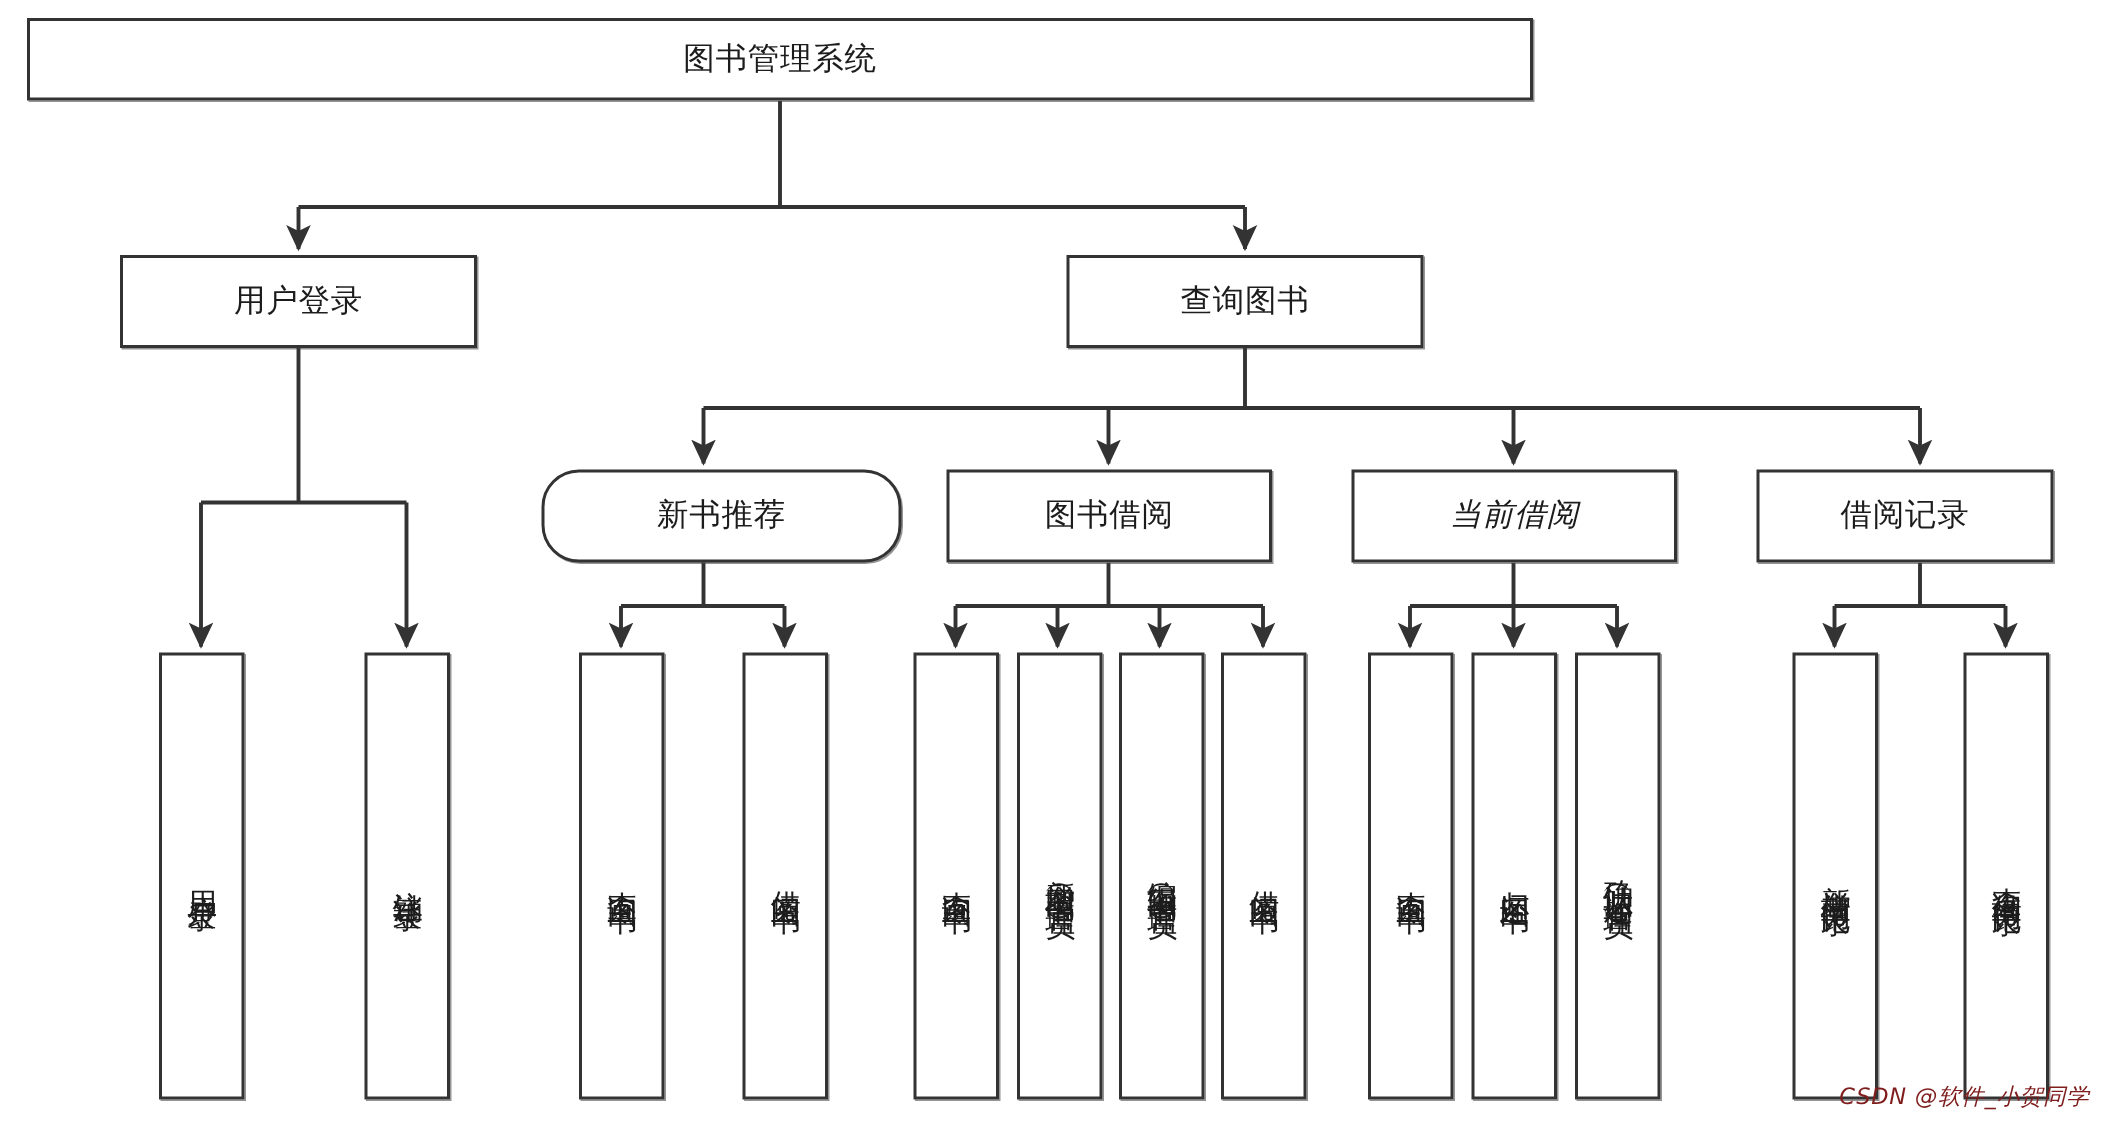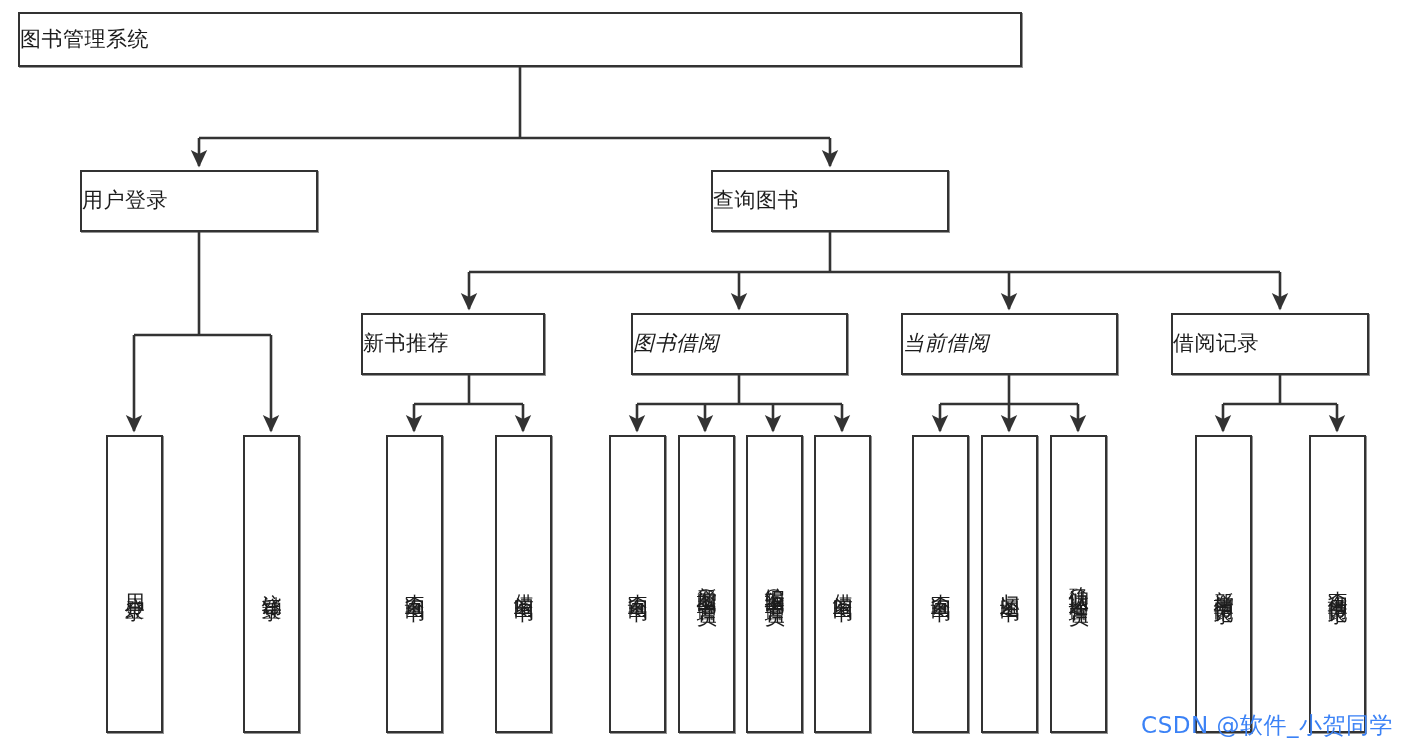--- a/index.html
+++ b/index.html
@@ -28,20 +28,21 @@
     pointer-events: none;
   }
   .node {
     position: absolute;
     box-sizing: border-box;
     background: #ffffff;
     border: 2px solid #333333;
     box-shadow: 1px 1px 0 0 rgba(60,60,60,0.55);
     display: flex;
     align-items: center;
+    justify-content: center;
     z-index: 3;
   }
   .node .label {
     font-size: 21px;
     line-height: 1.1;
     letter-spacing: 0.5px;
     color: #1c1c1c;
     white-space: nowrap;
   }
   .node.leaf {
@@ -54,25 +55,26 @@
     font-size: 20px;
     line-height: 1.28;
     letter-spacing: 3px;
     white-space: nowrap;
     max-height: 268px;
   }
   #watermark {
     position: absolute;
     right: 12px;
     bottom: 6px;
-    font-size: 23px;
-    color: #3b82f6;
+    font-size: 15px;
+    color: #7f1d1d;
     letter-spacing: 0.5px;
     z-index: 6;
     white-space: nowrap;
+    font-style: italic;
   }
 </style>
 </head>
 <body>
 
 <div id="canvas">
 
   <svg id="edges" viewBox="0 0 1405 747" width="1405" height="747" xmlns="http://www.w3.org/2000/svg">
     <defs>
       <marker id="arrow" viewBox="0 0 12 12" refX="10.5" refY="6" markerWidth="7" markerHeight="7" orient="auto-start-reverse">
@@ -127,24 +129,24 @@
     <span class="label">图书管理系统</span>
   </div>
 
   <div class="node" style="left:80px; top:170px; width:238px; height:62px;">
     <span class="label">用户登录</span>
   </div>
   <div class="node" style="left:711px; top:170px; width:238px; height:62px;">
     <span class="label">查询图书</span>
   </div>
 
-  <div class="node" style="left:361px; top:313px; width:184px; height:62px;">
+  <div class="node" style="left:361px; top:313px; width:240px; height:62px;border-radius:25px;">
     <span class="label">新书推荐</span>
   </div>
-  <div class="node" style="left:631px; top:313px; width:217px; height:62px;font-style:italic;">
+  <div class="node" style="left:631px; top:313px; width:217px; height:62px;">
     <span class="label">图书借阅</span>
   </div>
   <div class="node" style="left:901px; top:313px; width:217px; height:62px;font-style:italic;">
     <span class="label">当前借阅</span>
   </div>
   <div class="node" style="left:1171px; top:313px; width:198px; height:62px;">
     <span class="label">借阅记录</span>
   </div>
 
   <div class="node leaf" style="left:106px; top:435px; width:57px; height:298px;">

